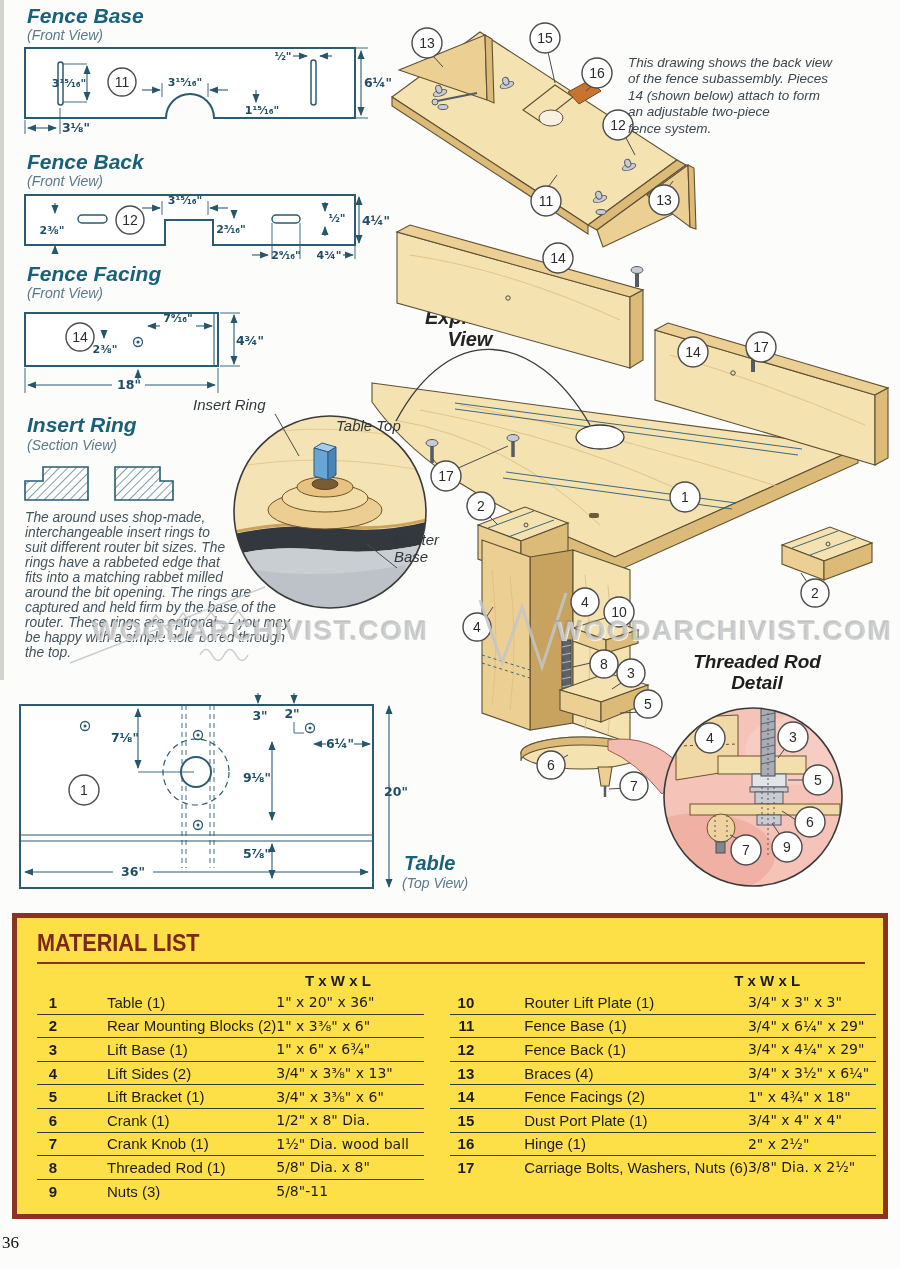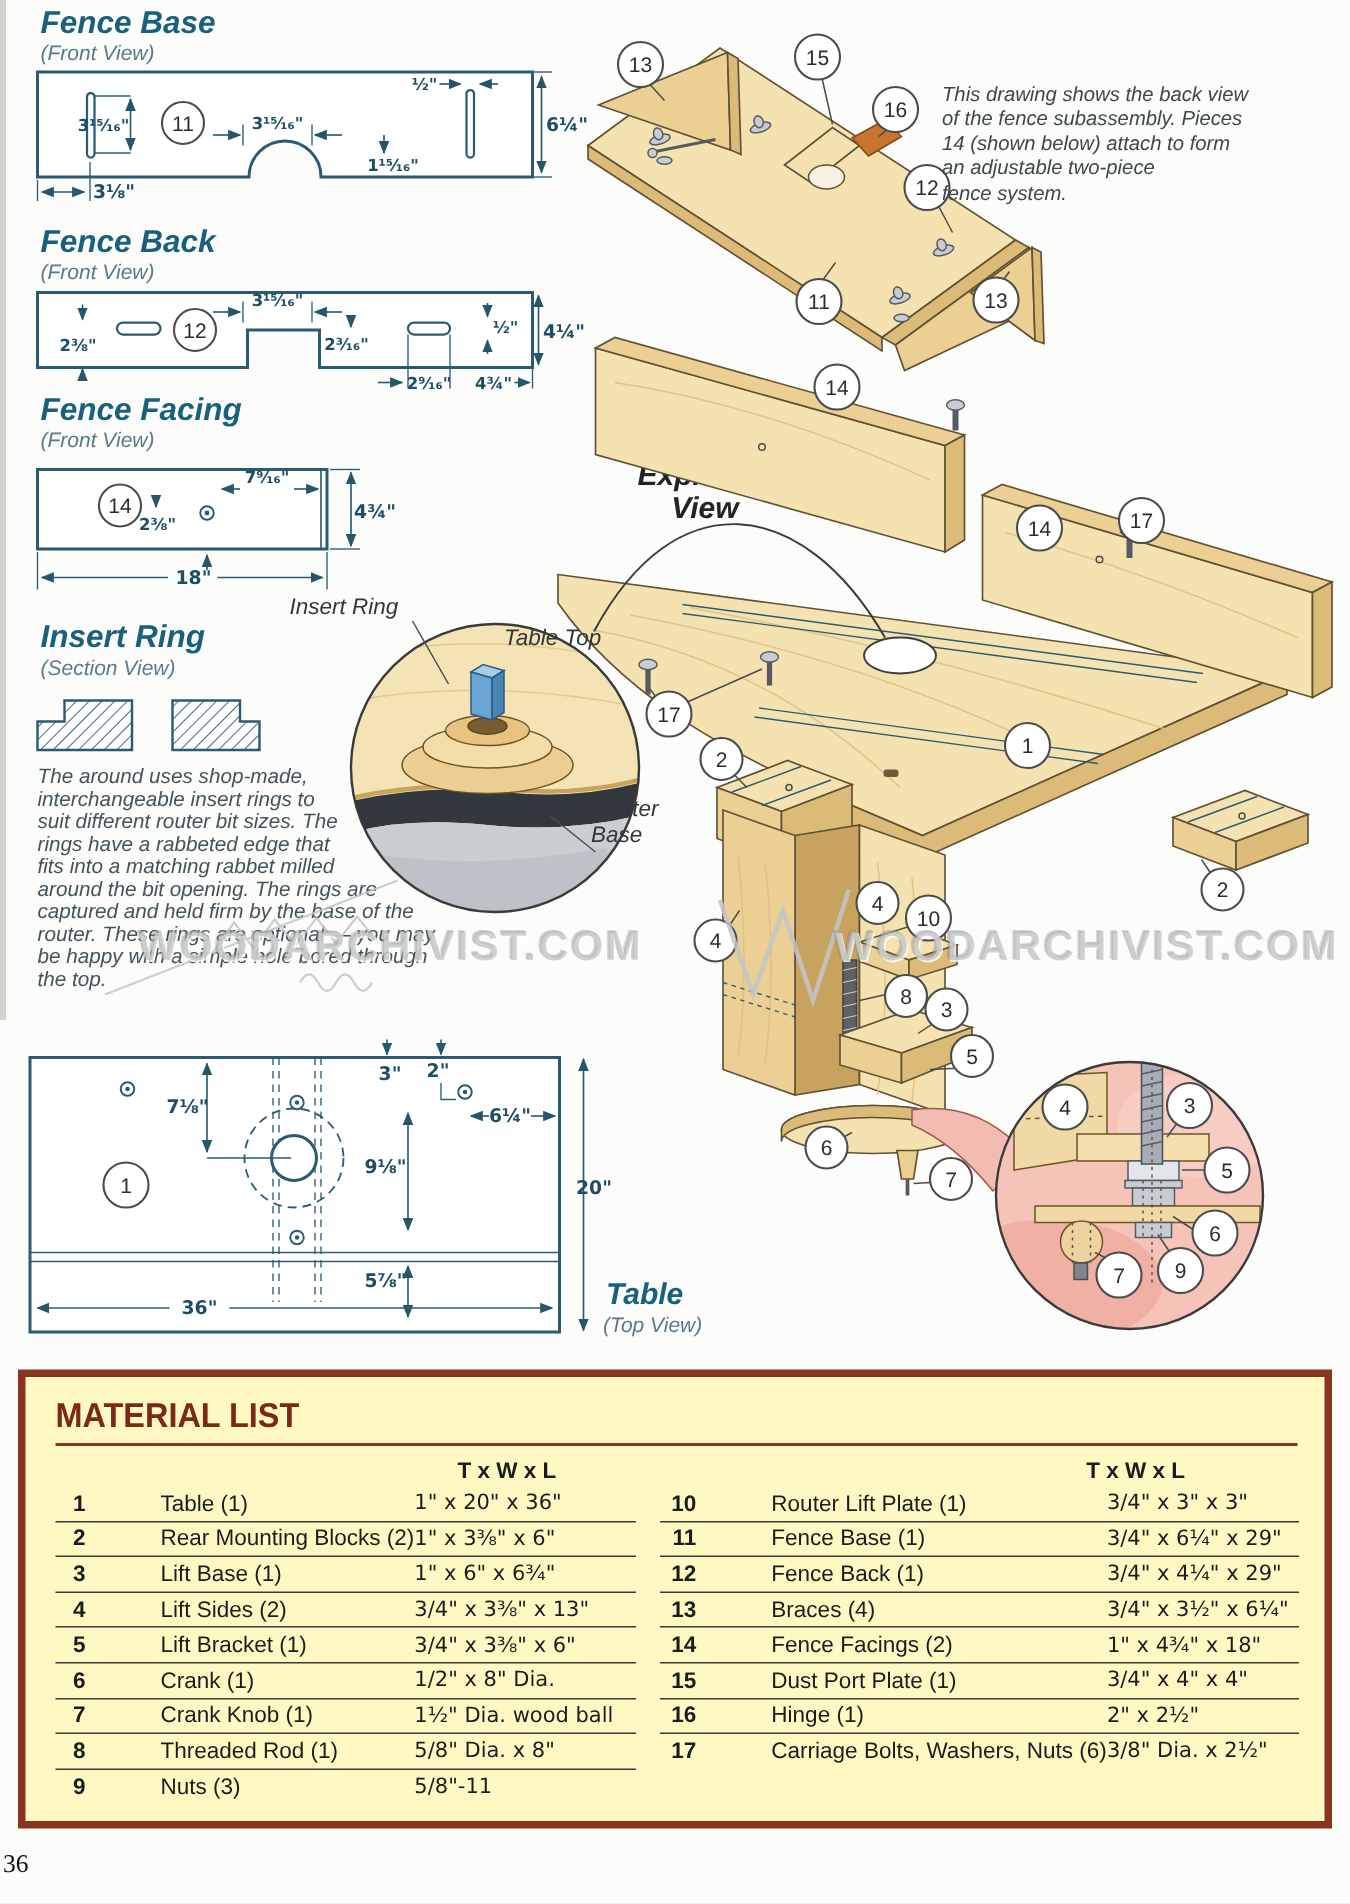--- a/index.html
+++ b/index.html
@@ -29,24 +29,24 @@
   .w2{fill:#eccf93;stroke:#5f5134;stroke-width:1.1;}
   .w3{fill:#dcba78;stroke:#5f5134;stroke-width:1.1;}
   .hw{fill:#c9cdd3;stroke:#565b62;stroke-width:1;}
   .grain{stroke:#dfc084;stroke-width:1;fill:none;opacity:.9;}
   
   .wm{position:absolute;top:615px;font:bold 28px "Liberation Sans",sans-serif;letter-spacing:1.5px;
       color:rgba(172,174,176,.55);text-shadow:1px 1px 0 rgba(255,255,255,.75),-1px -1px 0 rgba(110,110,110,.28);
       pointer-events:none;z-index:50;white-space:nowrap;}
   
   .mlist{position:absolute;left:12px;top:913px;width:876px;height:306px;box-sizing:border-box;
-         background:#fef9c3;border:5px solid #8a3323;padding:12px 18px 0 20px;}
+         background:#fde047;border:5px solid #8a3323;padding:12px 18px 0 20px;}
   .ml-title{font:bold 23px "Liberation Sans",sans-serif;color:#7c2817;transform:scaleX(.94);transform-origin:left;}
   .ml-rule{height:2px;background:#8a3323;margin:5px 0 8px 0;}
-  .ml-cols{display:grid;grid-template-columns:1fr 1fr;column-gap:16px;}
+  .ml-cols{display:grid;grid-template-columns:1fr 1fr;column-gap:26px;}
   .ml-header{font:bold 15px "Liberation Sans",sans-serif;color:#1c1c1c;margin-left:268px;height:19px;}
   .ml-header-r{margin-left:284px;}
   .ml-row{display:grid;grid-template-columns:26px 1fr 148px;height:22.6px;align-items:center;
           border-bottom:1.6px solid #3a3a3a;font-size:15px;color:#1c1c1c;}
   .ml-col .ml-row:last-child{border-bottom:none;}
   .ml-col-right .ml-row{grid-template-columns:30px 1fr 128px;}
   .ml-num{font-weight:bold;text-align:right;padding-right:6px;}
   .ml-name{padding-left:4px;white-space:nowrap;margin-left:40px;}
   .ml-dim{font-family:"DejaVu Sans",sans-serif;font-size:14px;white-space:nowrap;}
   
@@ -456,20 +456,24 @@
       <polygon points="103,54 111,49 111,77 103,82" fill="#4a85b5" stroke="#2e5a7e"></polygon>
     </g>
     <circle cx="105" cy="114" r="96" fill="none" stroke="#3a3a3a" stroke-width="1.6"></circle>
     <line class="ldr" x1="50" y1="16" x2="74" y2="58"></line>
     <line class="ldr" x1="172" y1="170" x2="142" y2="146"></line>
   </svg>
   <div class="abs ill-label" style="left:193px;top:397px">Insert Ring</div>
   <div class="abs ill-label" style="left:336px;top:418px">Table Top</div>
   <div class="abs ill-label" style="left:394px;top:532px;width:78px">Router Base</div>
 
+  <div class="abs det-label" style="left:672px;top:652px;width:170px">
+    <div>Threaded Rod</div>
+    <div>Detail</div>
+  </div>
   <svg class="abs" style="left:600px;top:690px" width="300" height="210">
     <path d="M8,50 Q50,44 80,75 Q72,95 62,104 Q36,72 8,60 Z" fill="#f2bcb1" stroke="#9c5a4e" stroke-width="1"></path>
     <g clip-path="url(#rodClip)">
       <circle cx="153" cy="107" r="89" fill="#f5c3b8"></circle>
       <ellipse cx="100" cy="165" rx="75" ry="42" fill="#eda698" opacity=".65"></ellipse>
       <ellipse cx="200" cy="60" rx="55" ry="35" fill="#f8d2c8" opacity=".7"></ellipse>
       <polygon points="76,28 138,25 138,80 76,90" fill="#f1d9a7" stroke="#6b5426"></polygon>
       <line x1="78" y1="56" x2="138" y2="54" stroke="#6b5426" stroke-dasharray="3,3"></line>
       <rect x="118" y="66" width="88" height="18" fill="#f3dead" stroke="#6b5426"></rect>
       <rect x="152" y="84" width="34" height="13" fill="#e2e6ea" stroke="#565b62"></rect>

